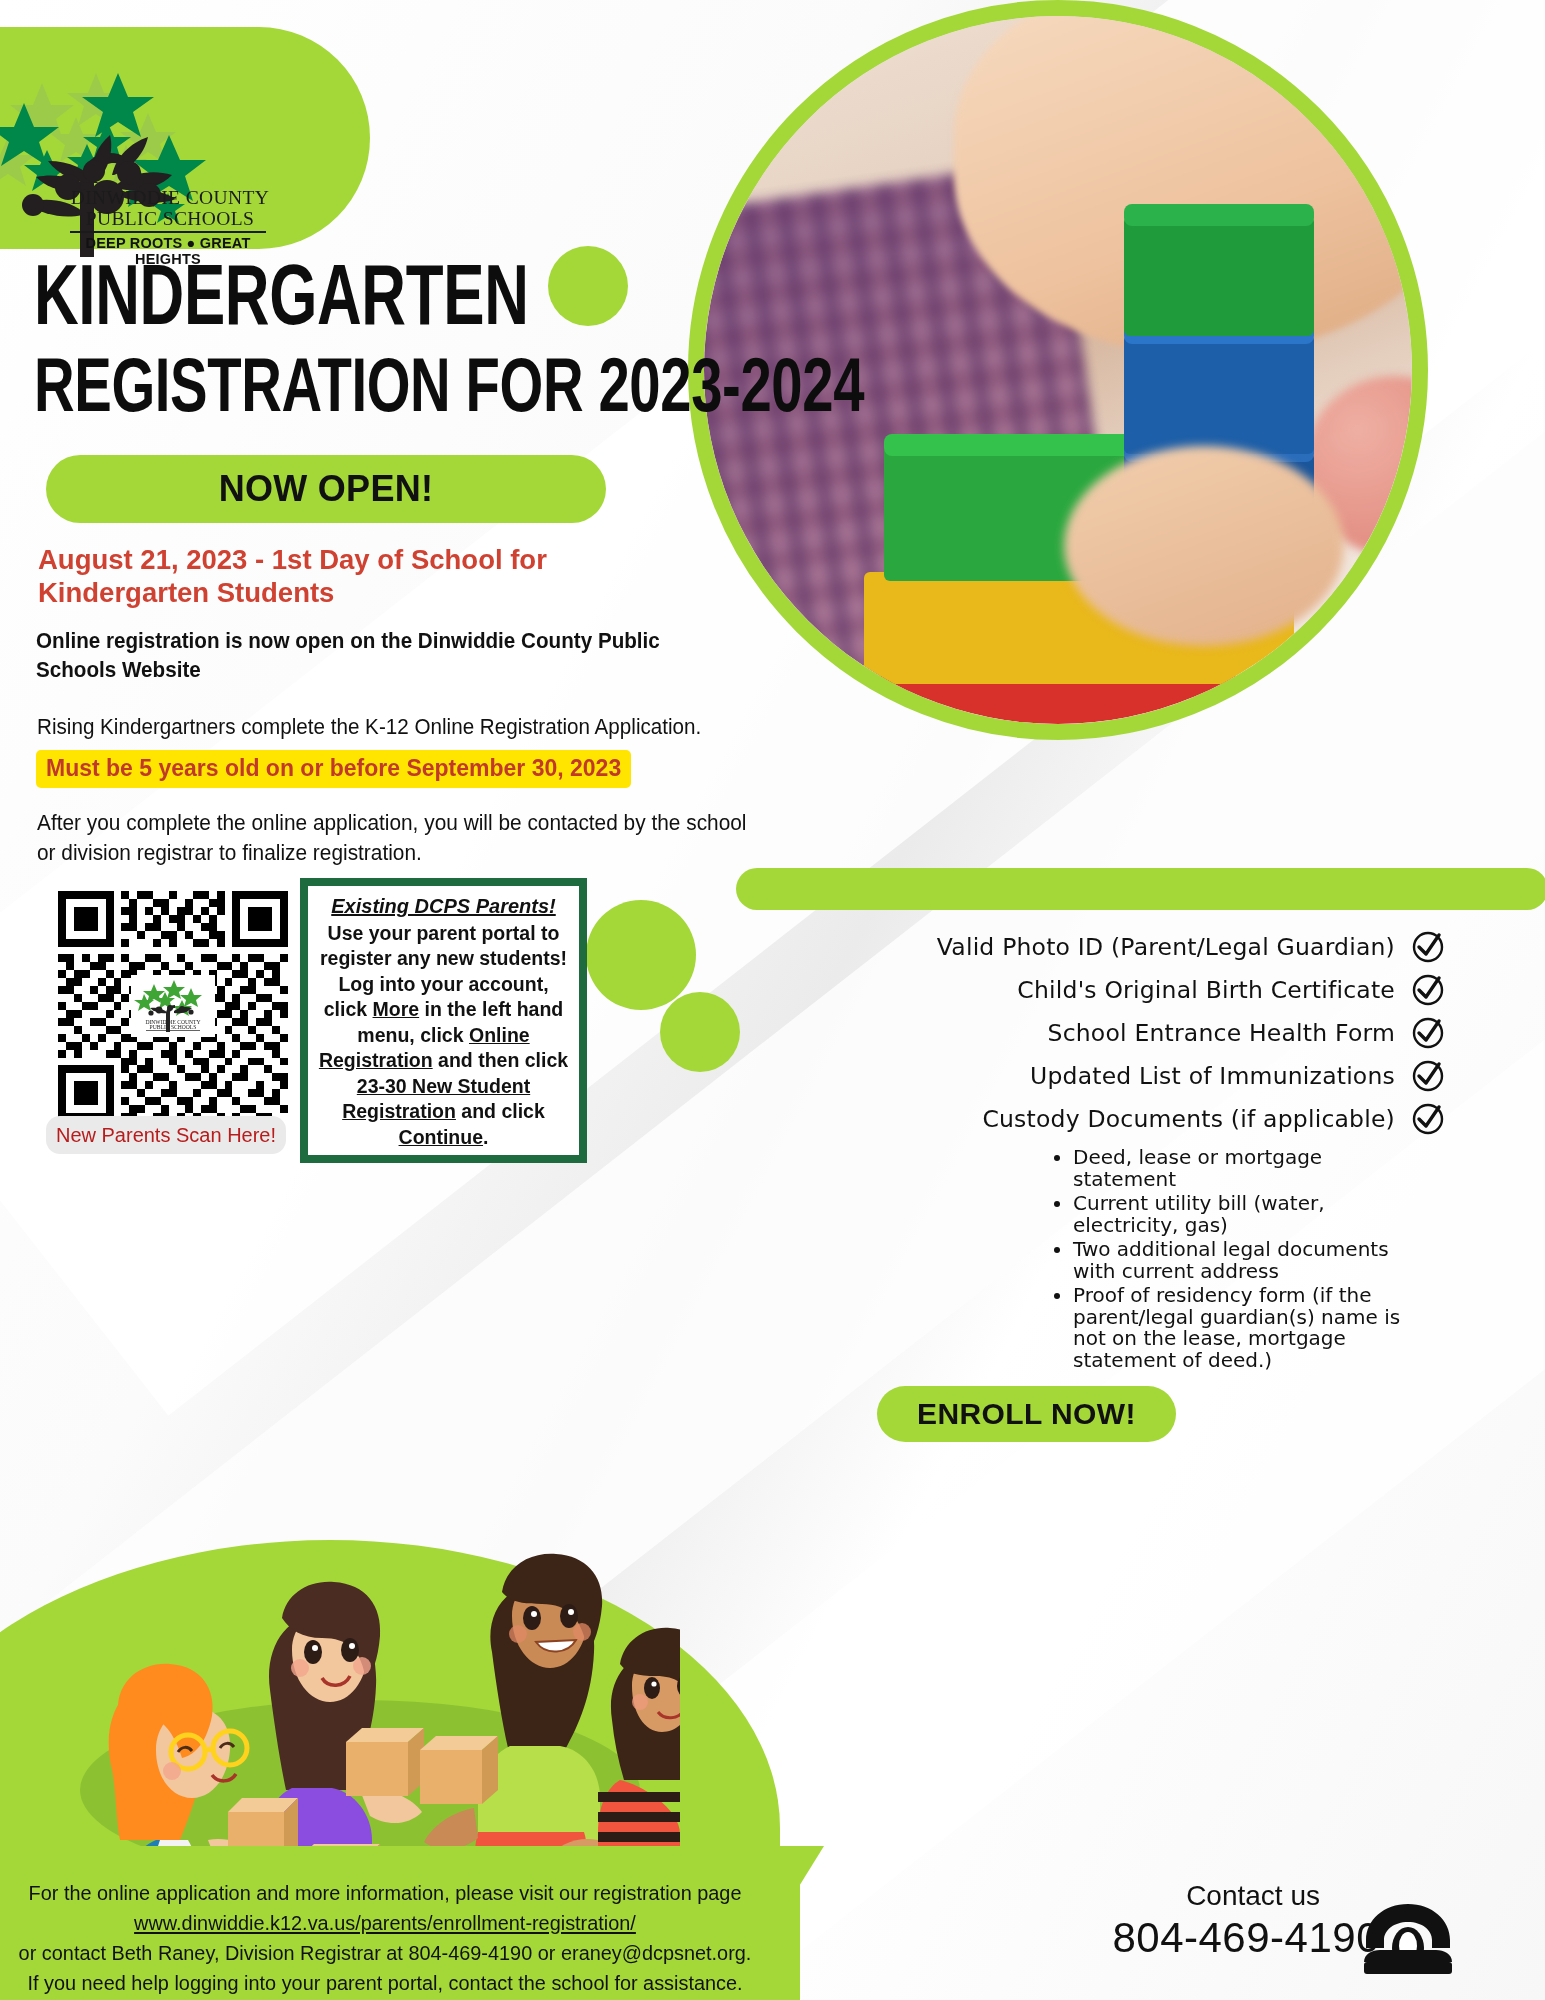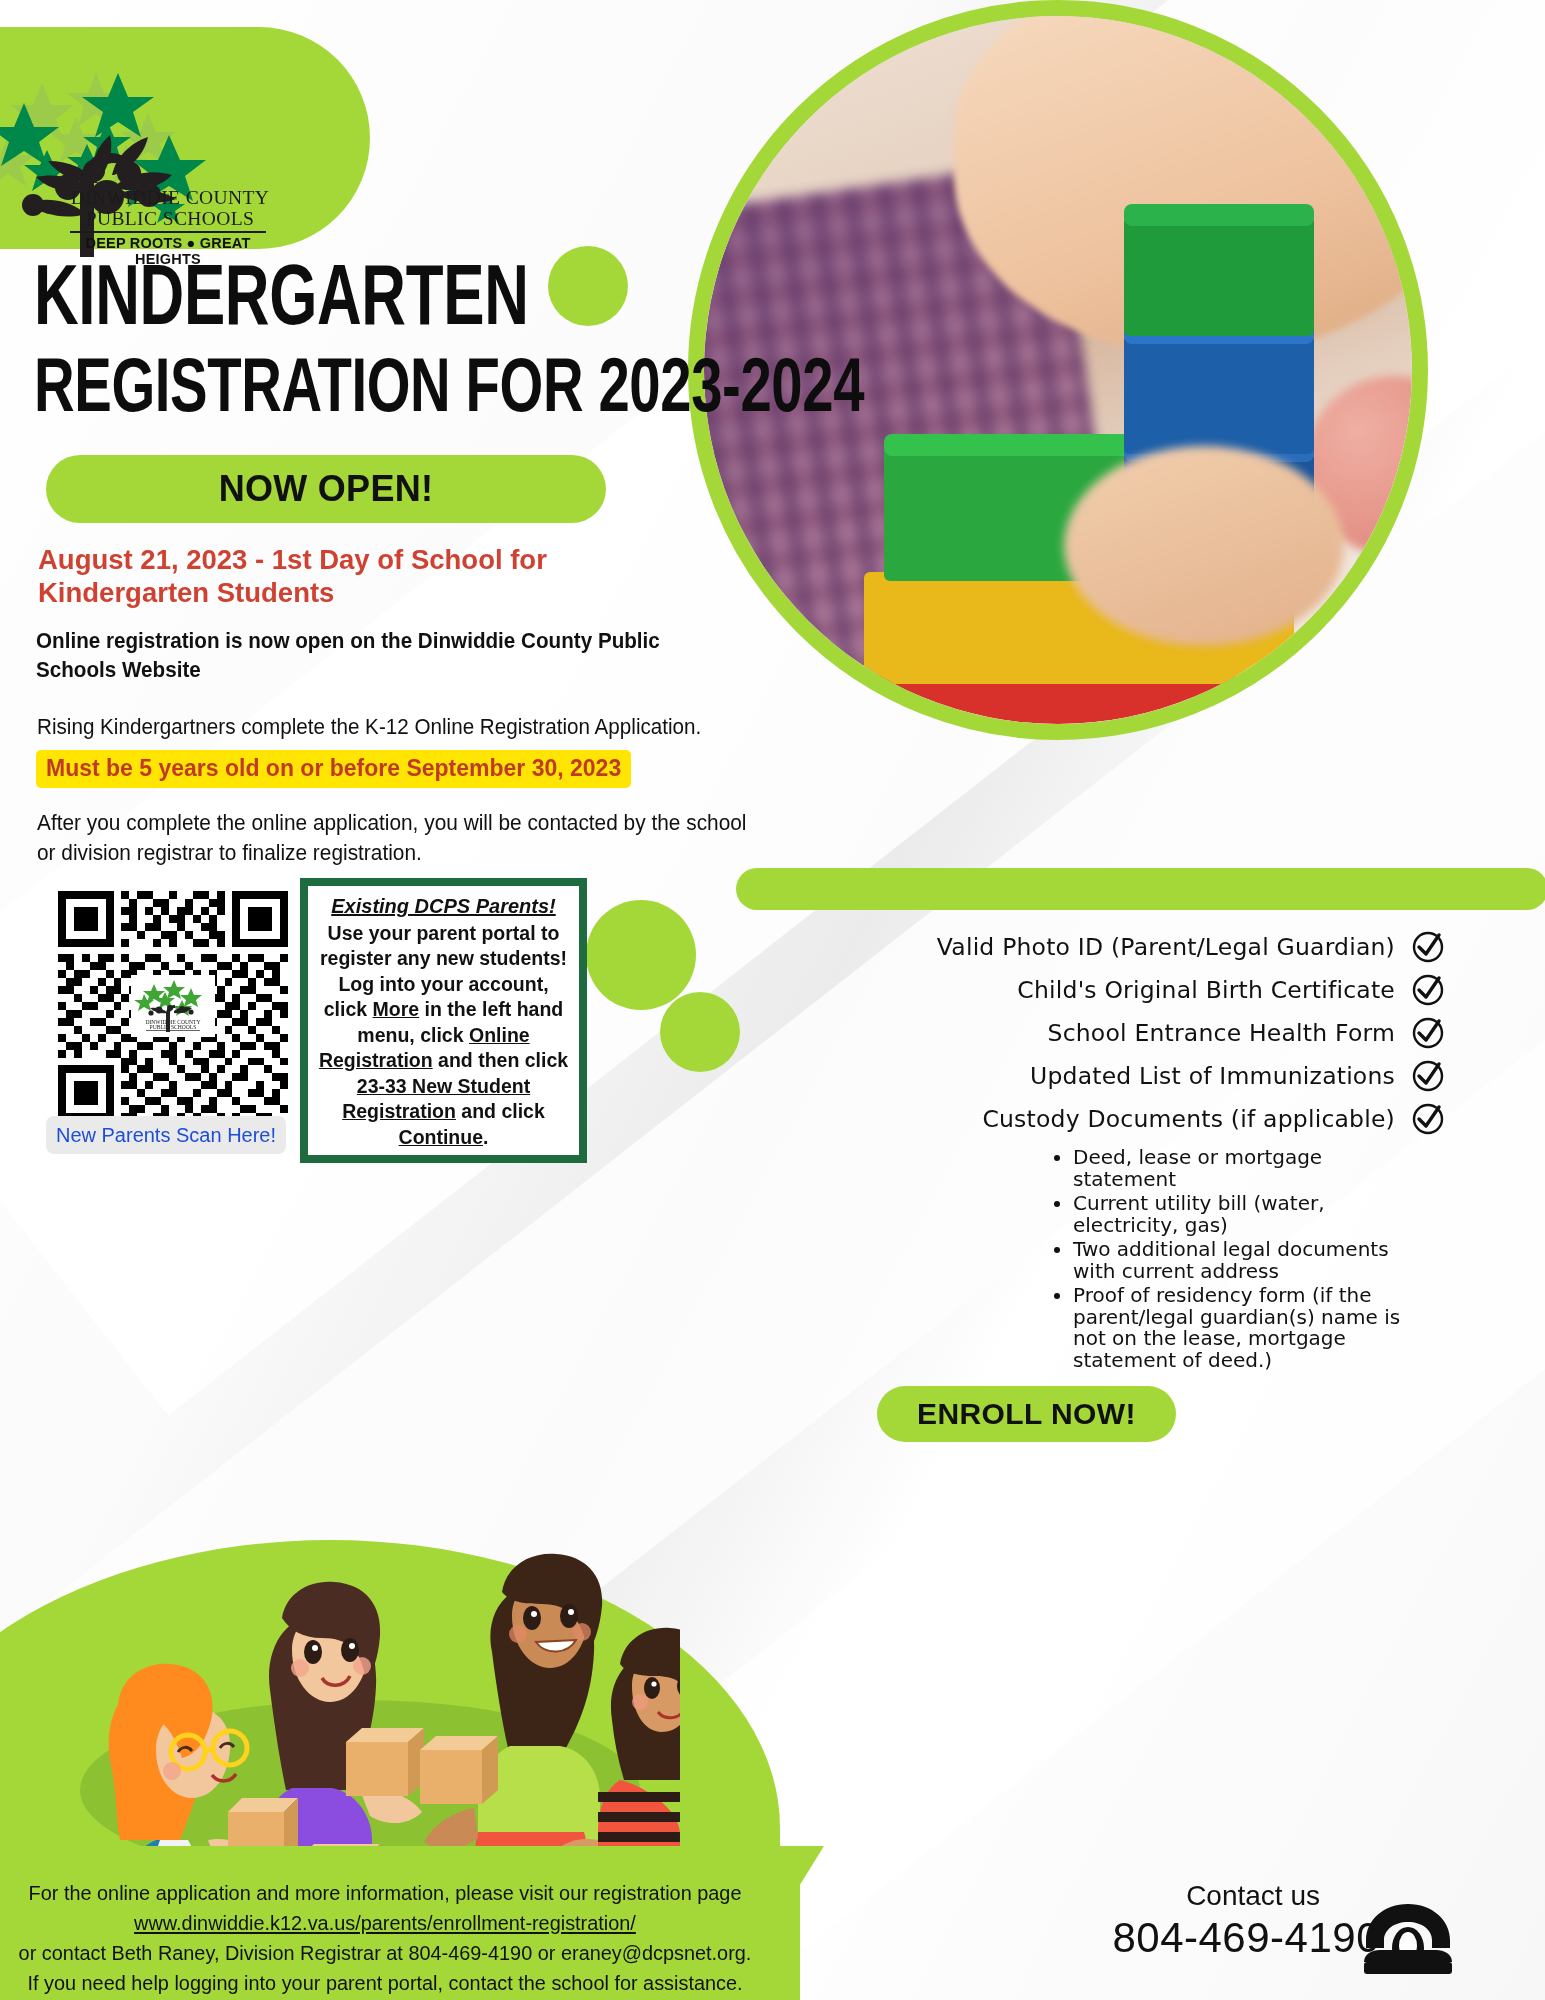--- a/index.html
+++ b/index.html
@@ -112,23 +112,23 @@
     font-size:23px;padding:5px 10px 7px 10px;border-radius:5px;line-height:26px;}
 
   .body-2{position:absolute;left:37px;top:808px;width:740px;
     font-size:21.5px;color:#111;line-height:30px;transform:scaleX(.97);transform-origin:left top;}
 
   
   .qr-box{position:absolute;left:52px;top:885px;width:230px;height:230px;background:#fff;padding:6px;}
   .qr-canvas{position:relative;width:230px;height:230px;background:#fff;}
   .qr-logo{position:absolute;left:50%;top:50%;transform:translate(-50%,-50%);
     width:84px;height:62px;background:#fff;display:flex;align-items:center;justify-content:center;}
-  .qr-label{position:absolute;left:46px;top:1116px;width:240px;height:38px;border-radius:8px;
+  .qr-label{position:absolute;left:46px;top:1116px;width:240px;height:38px;border-radius:14px;
     background:#eaeaea;display:flex;align-items:center;justify-content:center;
-    font-size:20px;color:#1d4ed8;}
+    font-size:20px;color:#b91c1c;}
 
   
   .dcps-box{position:absolute;left:300px;top:878px;width:287px;height:285px;
     background:#ffffff;border:8px solid #1d6b3f;box-sizing:border-box;}
   .dcps-inner{position:absolute;inset:0;padding:8px 10px 0 10px;box-sizing:border-box;
     text-align:center;color:#111;font-size:19.5px;font-weight:bold;line-height:25.5px;}
   .dcps-title{font-style:italic;text-decoration:underline;font-size:20px;display:block;margin-bottom:1px;}
   .u{text-decoration:underline;}
 
   
@@ -518,21 +518,21 @@
           <rect x="12" y="52" width="54" height="0.7" fill="#222"></rect>
         </svg>
       </div>
     </div>
   </div>
   <div class="qr-label">New Parents Scan Here!</div>
 
   <div class="dcps-box">
     <div class="dcps-inner">
       <span class="dcps-title">Existing DCPS Parents!</span>
-      <span>Use your parent portal to register any new students! Log  into your account, click </span><span class="u">More</span><span> in the left hand menu, click </span><span class="u">Online Registration</span><span> and then click </span><span class="u">23-33 New Student Registration</span><span> and click </span><span class="u">Continue</span><span>.</span>
+      <span>Use your parent portal to register any new students! Log  into your account, click </span><span class="u">More</span><span> in the left hand menu, click </span><span class="u">Online Registration</span><span> and then click </span><span class="u">23-30 New Student Registration</span><span> and click </span><span class="u">Continue</span><span>.</span>
     </div>
   </div>
 
   <div class="bar-right"></div>
 
   <div class="check-list">
     <div class="check-row">
       <span class="ct">Valid Photo ID (Parent/Legal Guardian)</span>
       <span class="tick">
         <svg width="34" height="34" viewBox="0 0 34 34">

